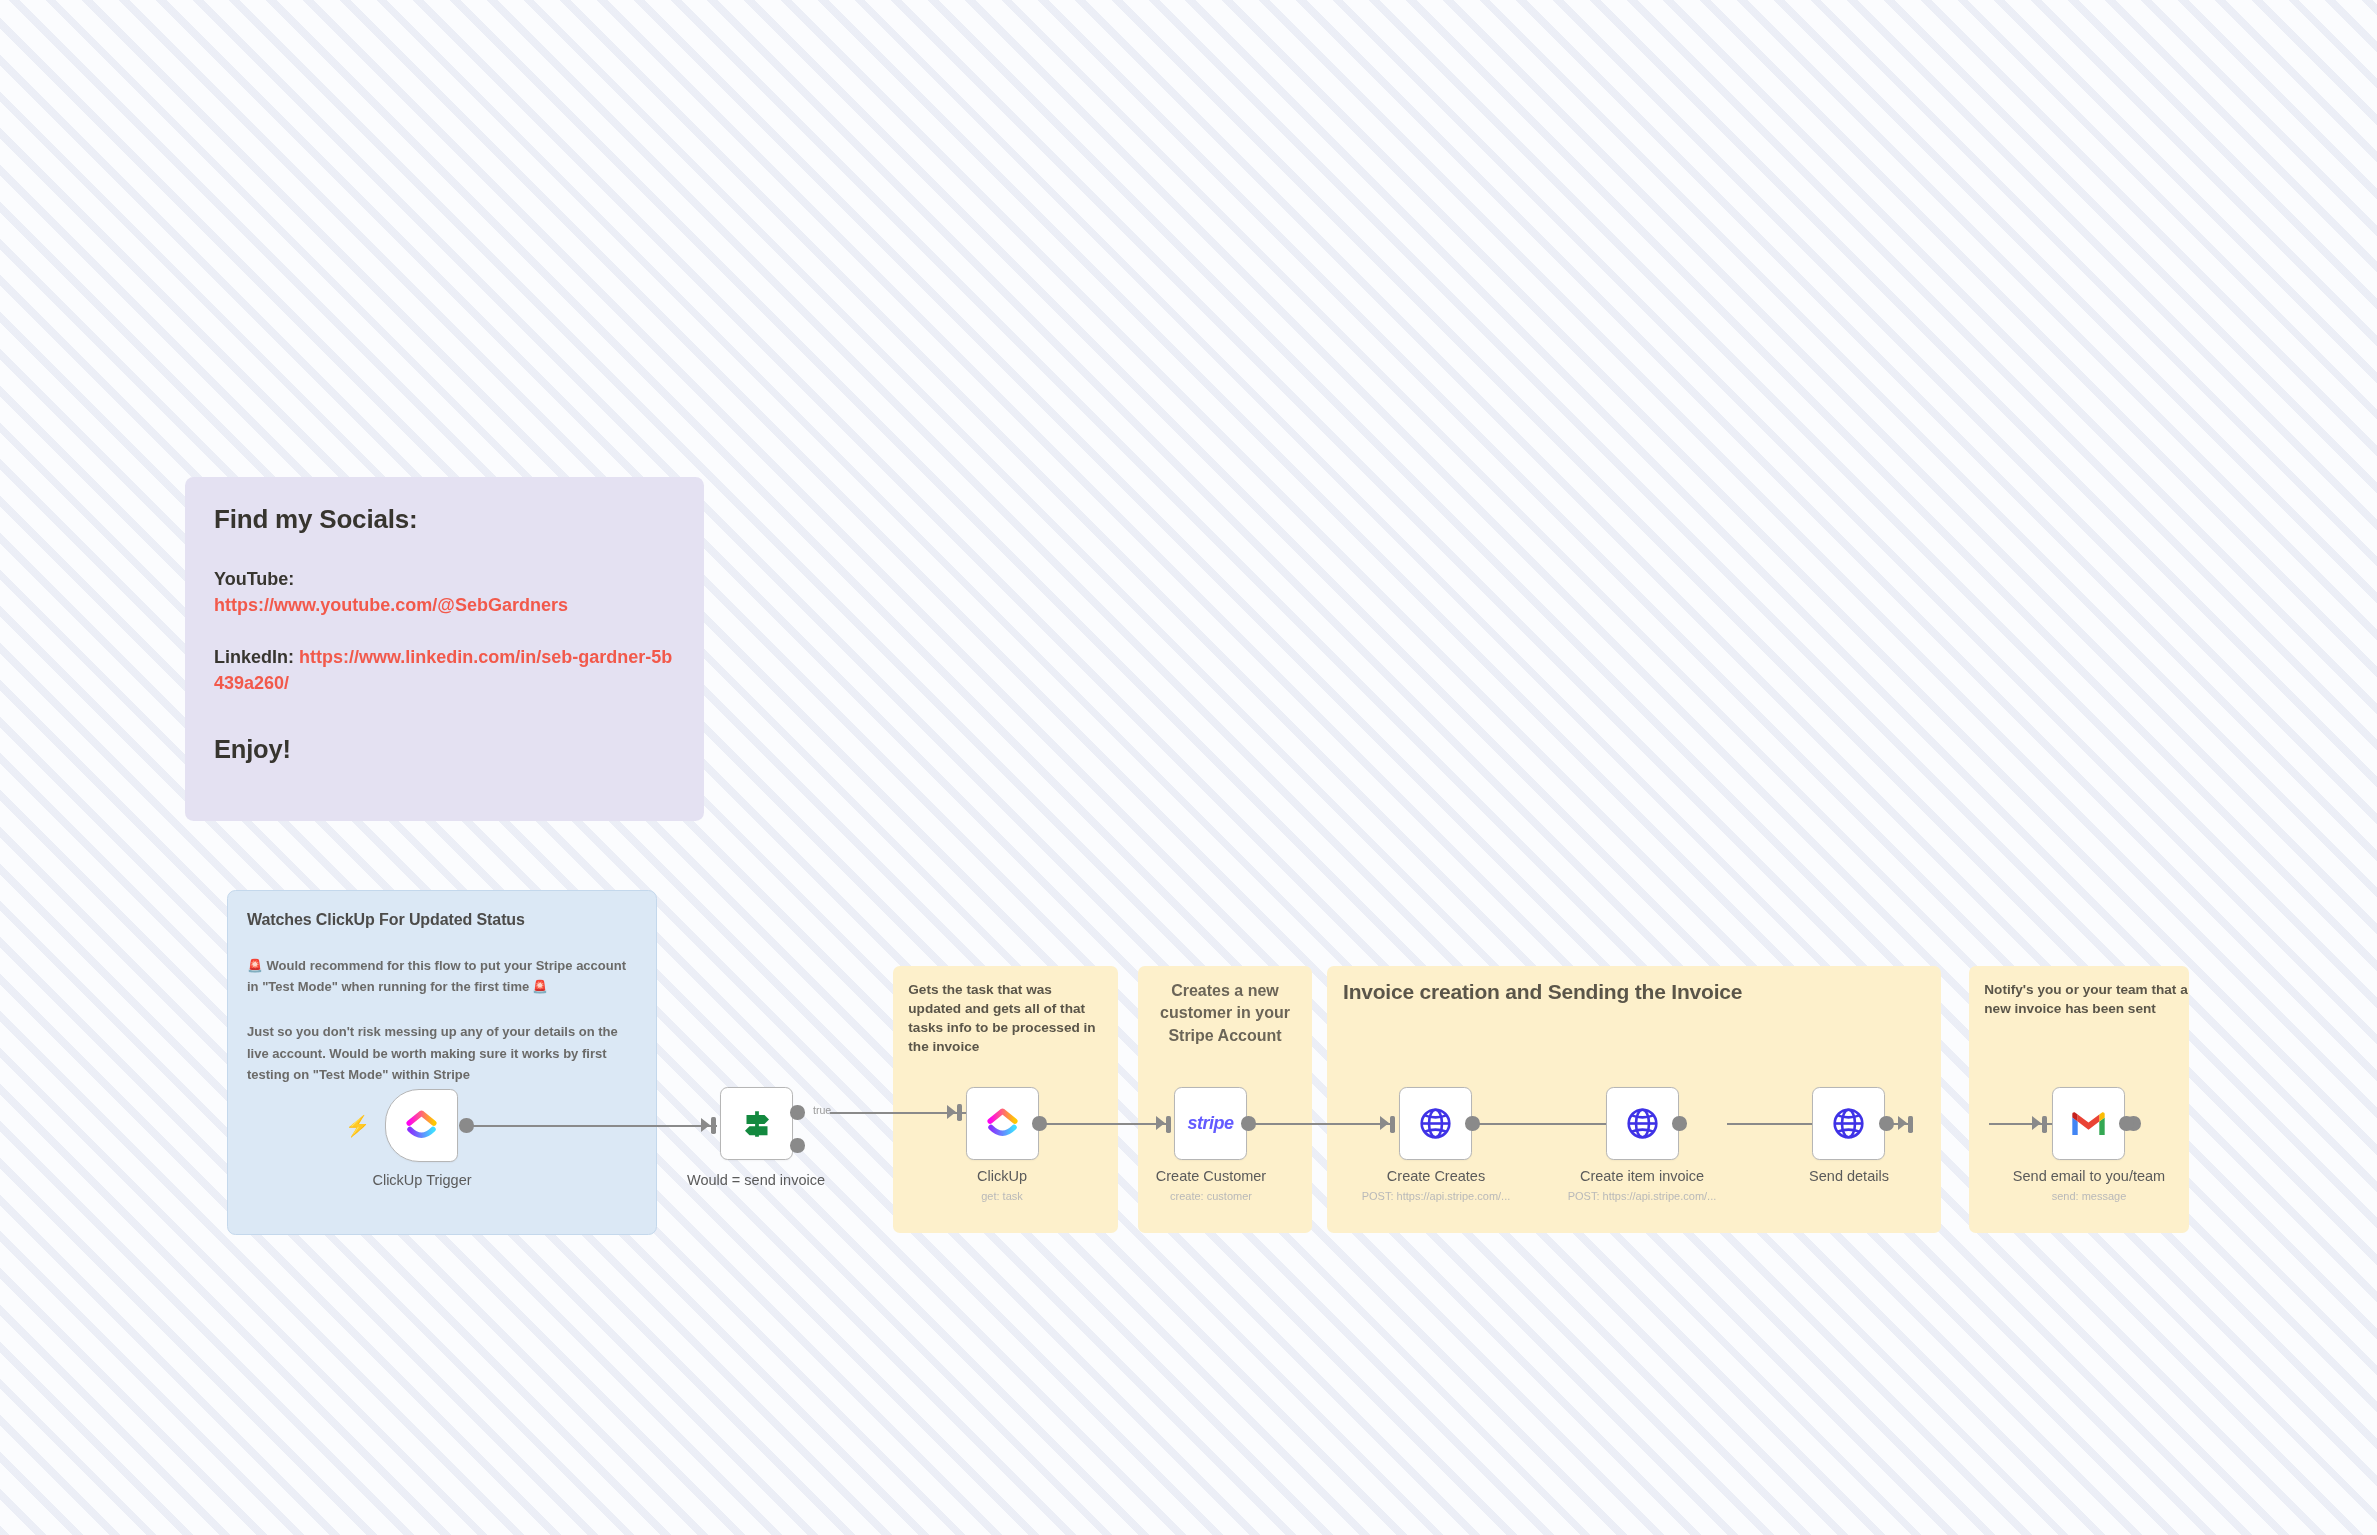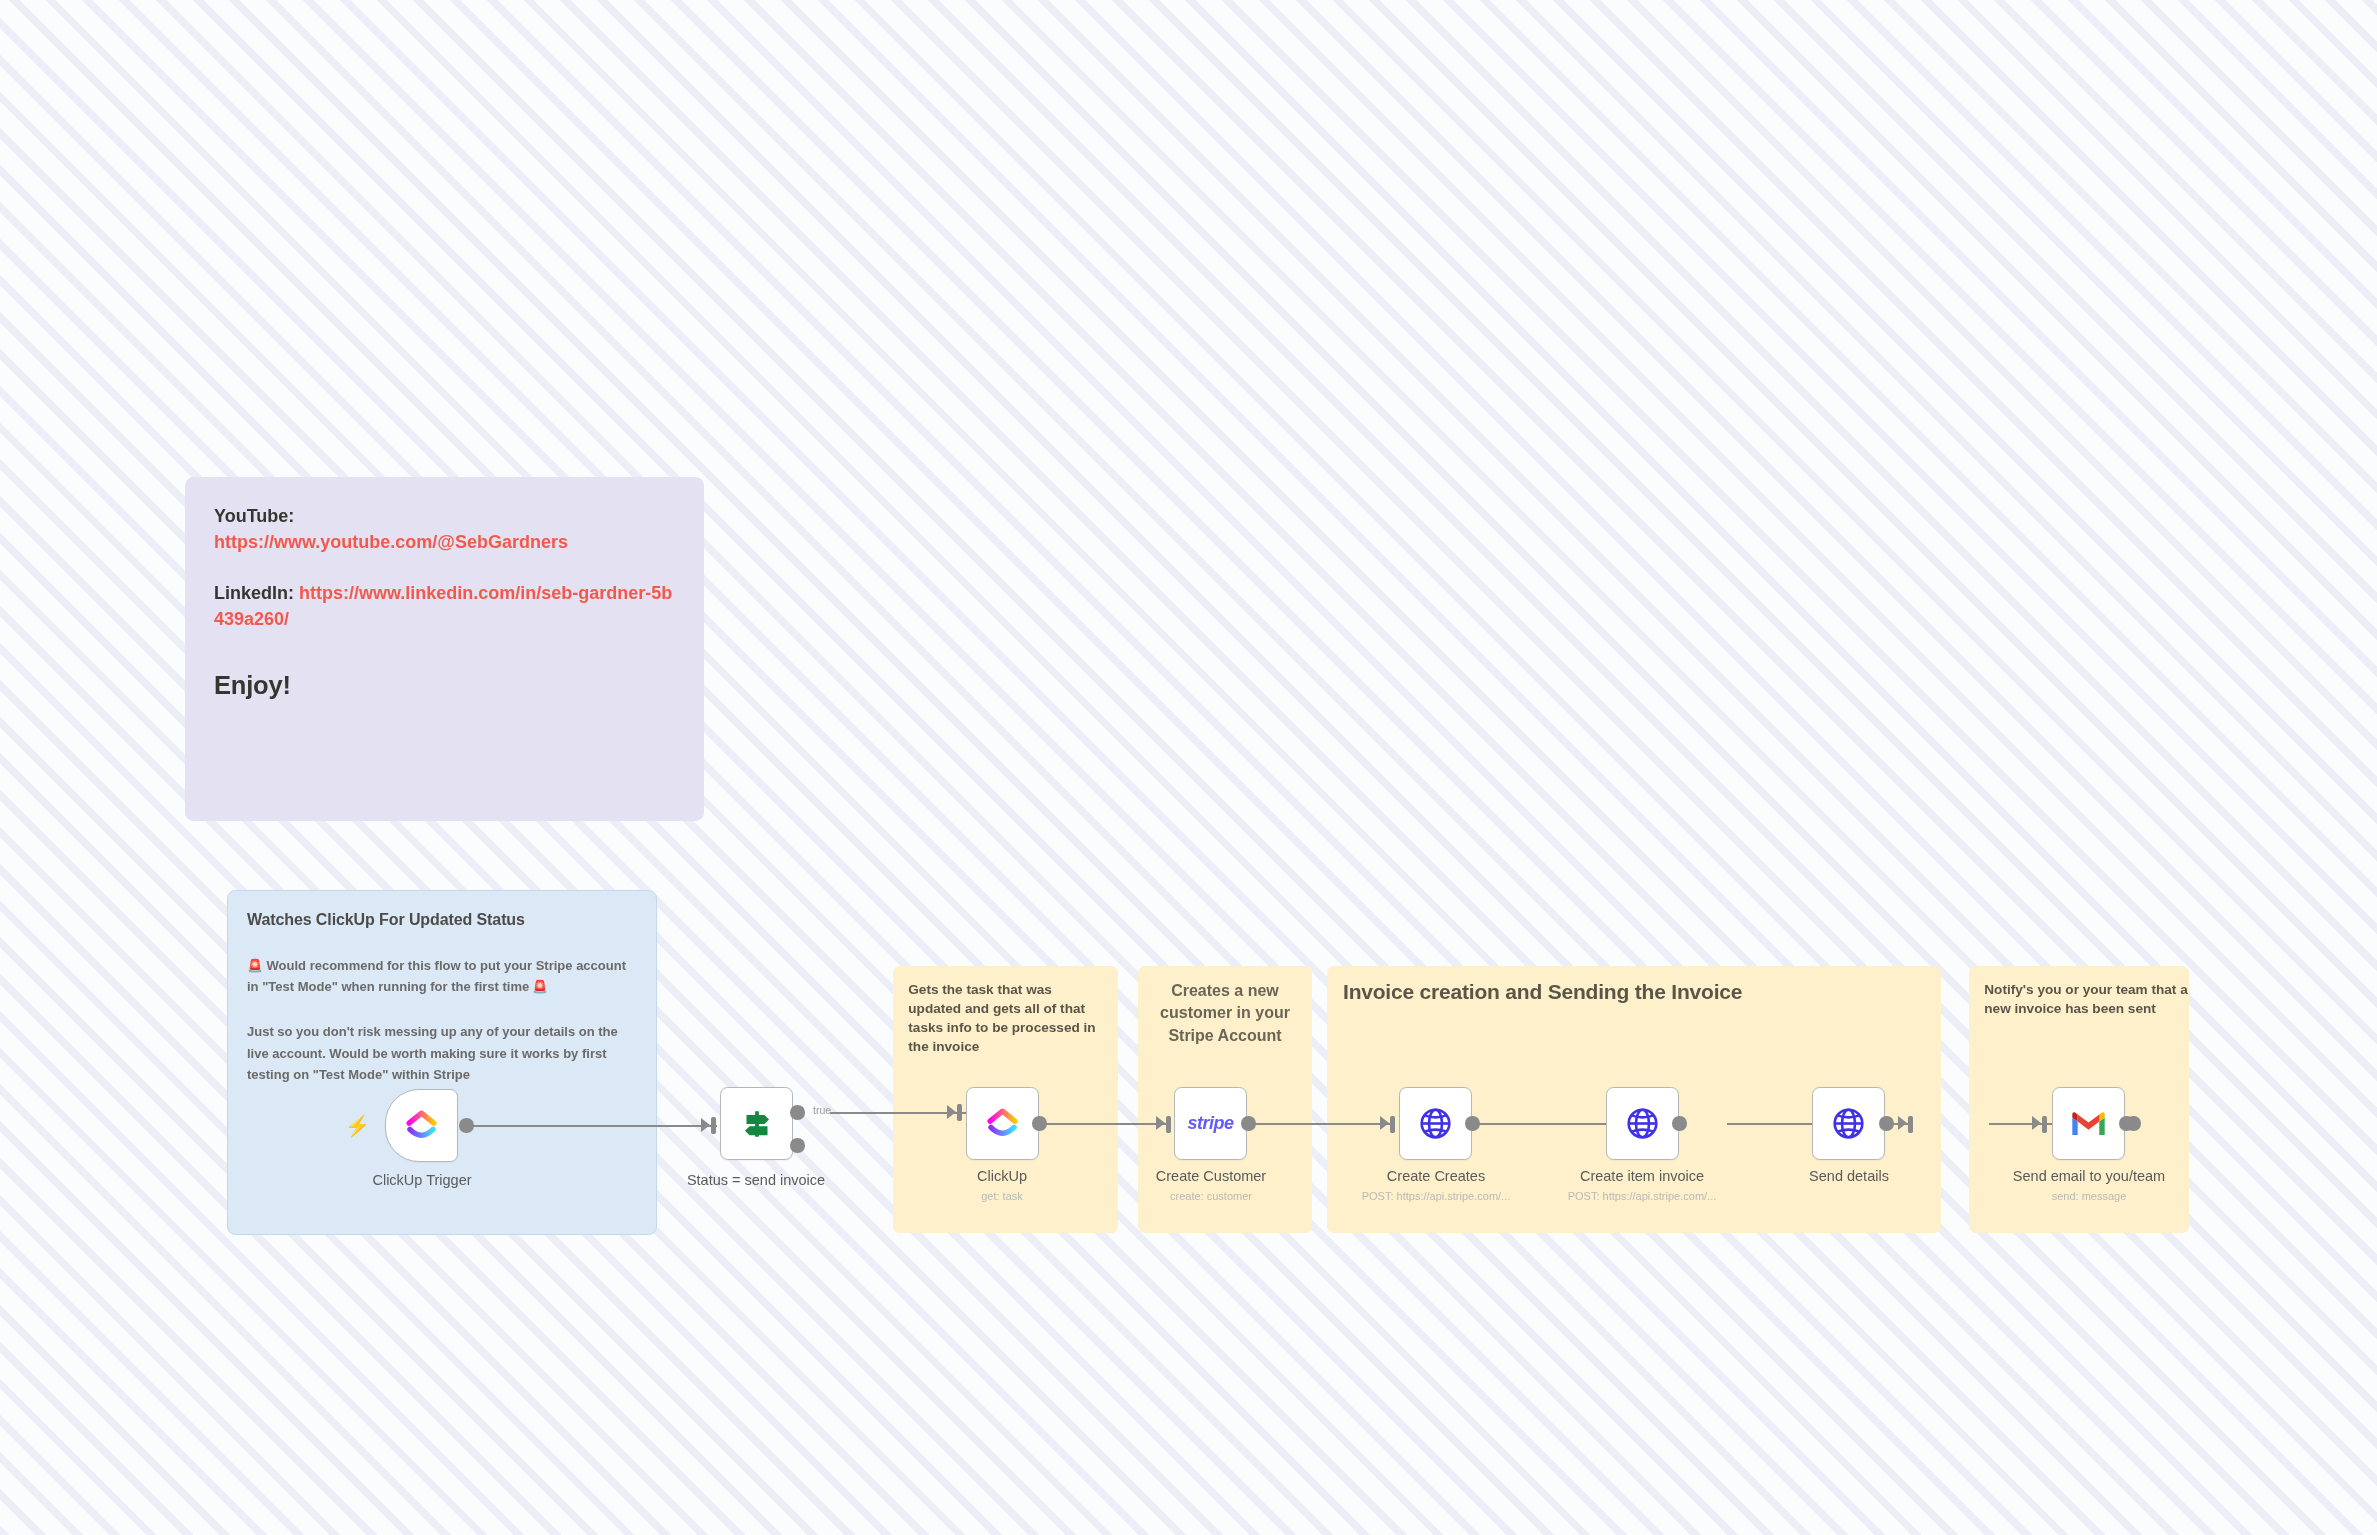--- a/index.html
+++ b/index.html
@@ -192,20 +192,21 @@
     line-height: 1;
   }
   svg { display: block; }
 </style>
 </head>
 <body>
 
 <div id="canvas">
 
   <div class="sticky purple">
+    <div class="purple-h1">Find my Socials:</div>
     <div class="purple-line">
       <span>YouTube:</span><br>
       <span class="link">https://www.youtube.com/@SebGardners</span>
     </div>
     <div class="purple-line">
       <span>LinkedIn: </span><span class="link">https://www.linkedin.com/in/seb-gardner-5b439a260/</span>
     </div>
     <div class="purple-h2">Enjoy!</div>
   </div>
 
@@ -299,21 +300,21 @@
     <span>
       <svg width="36" height="36" viewBox="0 0 48 48">
         <rect x="21.5" y="7" width="5" height="34" fill="#13893f"></rect>
         <path d="M10 12 H34 L40 18 L34 24 H10 Z" fill="#13893f"></path>
         <path d="M38 27 H14 L8 33 L14 39 H38 Z" fill="#13893f"></path>
       </svg>
     </span>
   </div>
   <div class="dot" style="left:790px; top:1105px;"></div>
   <div class="dot" style="left:790px; top:1138px;"></div>
-  <div class="node-label" style="left:756px; top:1172px;">Status = send invoice</div>
+  <div class="node-label" style="left:756px; top:1172px;">Would = send invoice</div>
 
   <div class="node" style="left:966px; top:1087px;">
     <span>
       <svg width="37" height="37" viewBox="0 0 48 48">
         <path d="M8 21 L24 8 L40 21" fill="none" stroke="url(#cuTop)" stroke-width="7" stroke-linecap="round" stroke-linejoin="round"></path>
         <path d="M9 29 Q24 44 39 29" fill="none" stroke="url(#cuBot)" stroke-width="7" stroke-linecap="round" stroke-linejoin="round"></path>
       </svg>
     </span>
   </div>
   <div class="dot" style="left:1032px; top:1116px;"></div>

